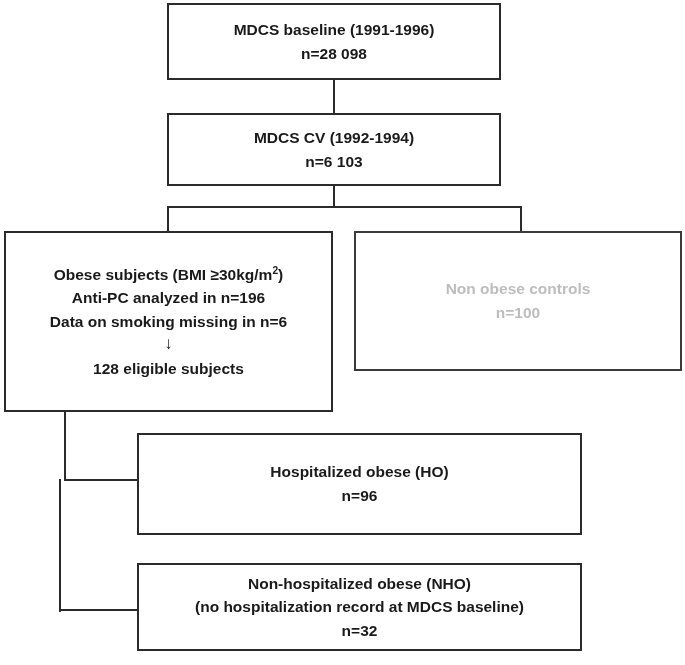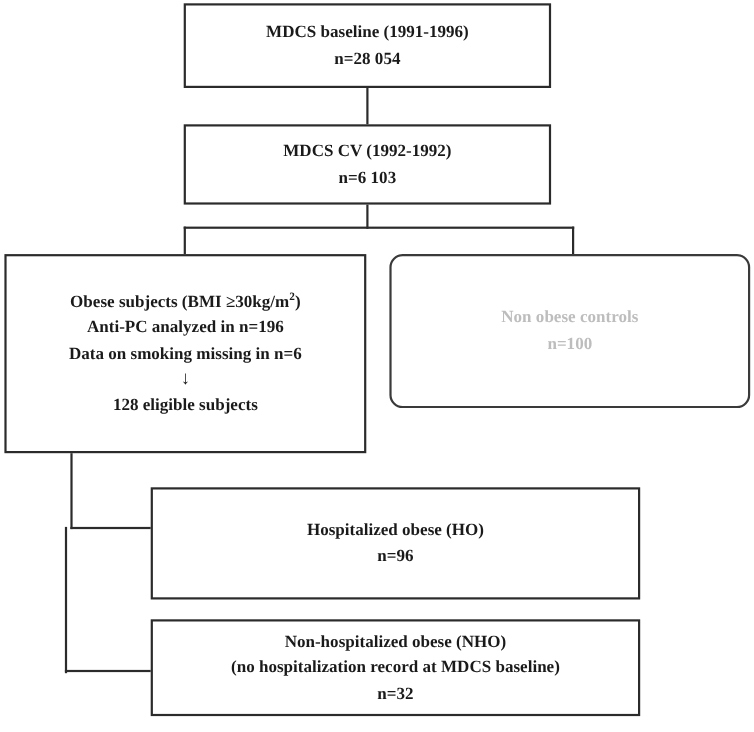--- a/index.html
+++ b/index.html
@@ -5,21 +5,21 @@
   html, body {
     margin: 0;
     padding: 0;
     background: #ffffff;
   }
   #canvas {
     position: relative;
     width: 685px;
     height: 665px;
     background: #ffffff;
-    font-family: Liberation Serif, serif;
+    font-family: Liberation Sans, sans-serif;
     overflow: hidden;
   }
   .node {
     position: absolute;
     box-sizing: border-box;
     border: 2px solid #2b2b2b;
     background: #ffffff;
     display: flex;
     flex-direction: column;
     align-items: center;
@@ -30,21 +30,20 @@
     font-weight: bold;
     line-height: 1.52;
     z-index: 2;
   }
   .node .line {
     display: block;
     white-space: nowrap;
   }
   .node.muted {
     border-color: #3a3a3a;
-    border-radius: 12px;
   }
   .node.muted .line {
     color: #bdbdbd;
     font-weight: bold;
   }
   .arrow-glyph {
     display: block;
     font-weight: normal;
     font-size: 17px;
     line-height: 1.2;
@@ -61,21 +60,21 @@
     z-index: 1;
   }
   .vline { width: 2px; }
   .hline { height: 2px; }
 
   
   #node-baseline   { left: 167px; top: 3px;   width: 334px; height: 77px; }
   #node-cv         { left: 167px; top: 113px; width: 334px; height: 73px; }
   #node-obese      { left: 4px;   top: 231px; width: 329px; height: 181px; }
   #node-excluded   { left: 354px; top: 231px; width: 328px; height: 140px; }
-  #node-ho         { left: 137px; top: 433px; width: 445px; height: 102px; margin-top: 10px; }
+  #node-ho         { left: 137px; top: 433px; width: 445px; height: 102px; }
   #node-nho        { left: 137px; top: 563px; width: 445px; height: 88px; text-align: right; }
 
   
   
   #conn-baseline-cv   { left: 333px; top: 79px;  height: 35px; }
   
   #conn-cv-down       { left: 333px; top: 185px; height: 23px; }
   #conn-split-bar     { left: 167px; top: 206px; width: 355px; }
   #conn-split-left    { left: 167px; top: 206px; height: 26px; }
   #conn-split-right   { left: 520px; top: 206px; height: 26px; }
@@ -97,25 +96,25 @@
   <div class="conn vline" id="conn-split-left"></div>
   <div class="conn vline" id="conn-split-right"></div>
 
   <div class="conn vline" id="conn-spine-upper"></div>
   <div class="conn vline" id="conn-spine-lower"></div>
   <div class="conn hline" id="conn-ho-branch"></div>
   <div class="conn hline" id="conn-nho-branch"></div>
 
   <div class="node" id="node-baseline">
     <span class="line">MDCS baseline (1991-1996)</span>
-    <span class="line">n=28 054</span>
+    <span class="line">n=28 098</span>
   </div>
 
   <div class="node" id="node-cv">
-    <span class="line">MDCS CV (1992-1992)</span>
+    <span class="line">MDCS CV (1992-1994)</span>
     <span class="line">n=6 103</span>
   </div>
 
   <div class="node" id="node-obese">
     <span class="line"><span>Obese subjects (BMI ≥30kg/m</span><sup>2</sup><span>)</span></span>
     <span class="line">Anti-PC analyzed in n=196</span>
     <span class="line">Data on smoking missing in n=6</span>
     <span class="arrow-glyph">↓</span>
     <span class="line">128 eligible subjects</span>
   </div>

